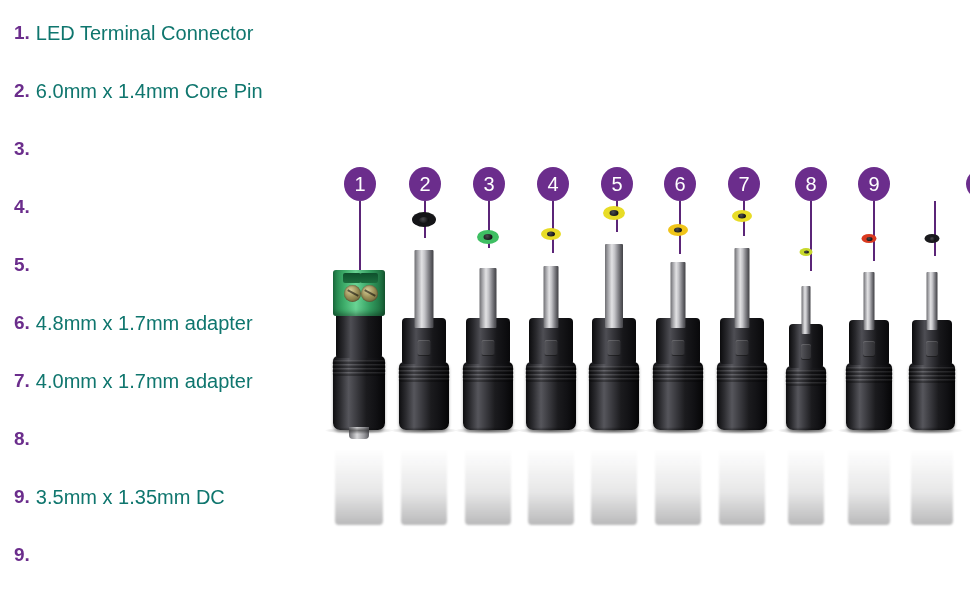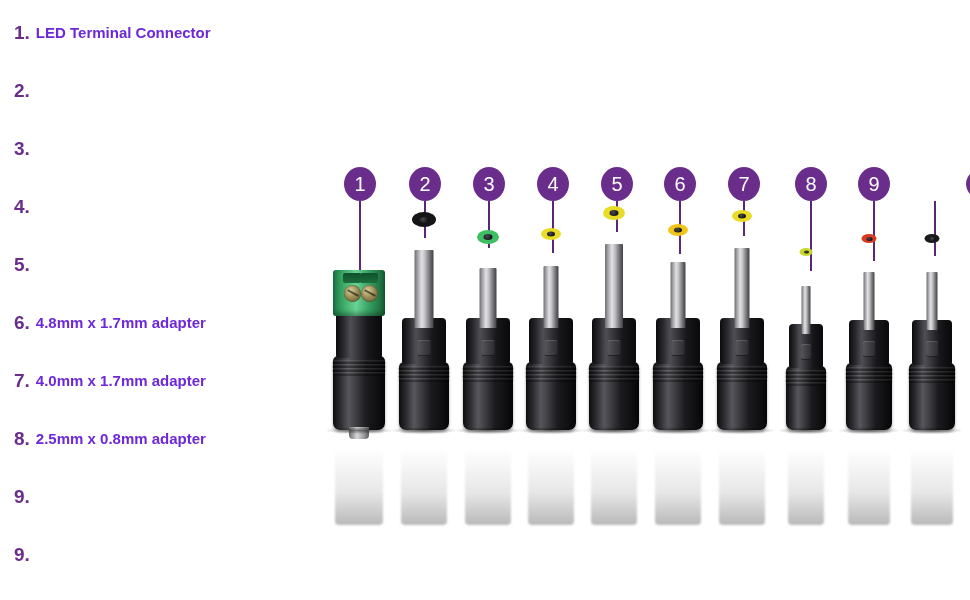--- a/index.html
+++ b/index.html
@@ -30,24 +30,24 @@
     white-space: nowrap;
   }
   .legend-num {
     color: #6B2D8C;
     font-weight: bold;
     font-size: 19px;
     line-height: 22px;
     margin-right: 6px;
   }
   .legend-text {
-    color: #6d28d9;
-    font-size: 15px;
+    color: #0f766e;
+    font-size: 20px;
     line-height: 22px;
-    font-weight: bold;
+    font-weight: normal;
   }
 
   
   .badge {
     position: absolute;
     top: 167px;
     width: 32px;
     height: 34px;
     border-radius: 50%;
     background: #6B2D8C;
@@ -238,44 +238,45 @@
 
 <div id="stage">
 
   <div id="legend">
       <div class="legend-row">
         <span class="legend-num">1.</span>
         <span class="legend-text">LED Terminal Connector</span>
       </div>
       <div class="legend-row">
         <span class="legend-num">2.</span>
+        <span class="legend-text">6.0mm x 1.4mm Core Pin</span>
       </div>
       <div class="legend-row">
         <span class="legend-num">3.</span>
       </div>
       <div class="legend-row">
         <span class="legend-num">4.</span>
       </div>
       <div class="legend-row">
         <span class="legend-num">5.</span>
       </div>
       <div class="legend-row">
         <span class="legend-num">6.</span>
         <span class="legend-text">4.8mm x 1.7mm adapter</span>
       </div>
       <div class="legend-row">
         <span class="legend-num">7.</span>
         <span class="legend-text">4.0mm x 1.7mm adapter</span>
       </div>
       <div class="legend-row">
         <span class="legend-num">8.</span>
-        <span class="legend-text">2.5mm x 0.8mm adapter</span>
       </div>
       <div class="legend-row">
         <span class="legend-num">9.</span>
+        <span class="legend-text">3.5mm x 1.35mm DC</span>
       </div>
       <div class="legend-row">
         <span class="legend-num">9.</span>
       </div>
     </div>
 
   <div id="callout-layer">
       <div class="badge" style="left: 344px;">1</div>
       <div class="leader" style="left: 359px; top: 201px; height: 70px;"></div>
       <div class="badge" style="left: 409px;">2</div>

